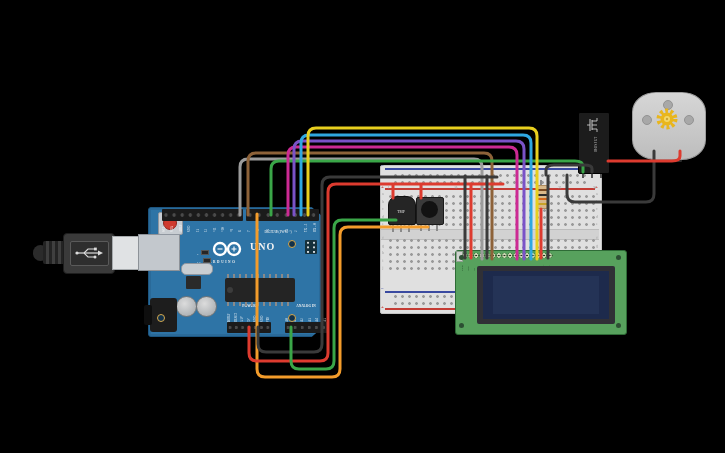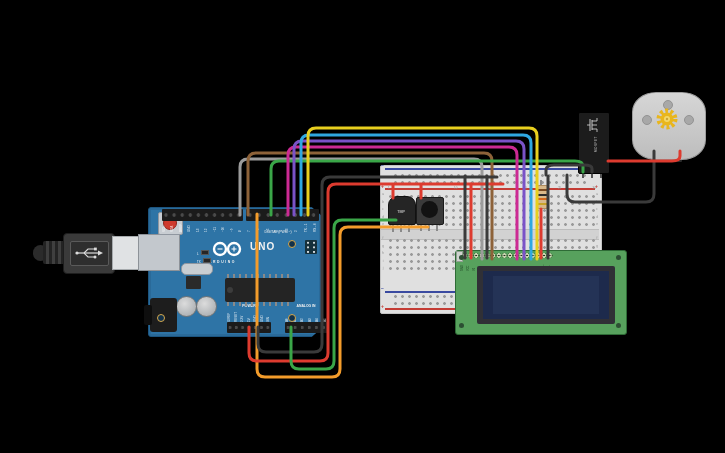--- a/index.html
+++ b/index.html
@@ -1,17 +1,17 @@
 <!DOCTYPE html>
 <html><head>
 <meta charset="utf-8">
 <style>
   html,body{margin:0;padding:0;background:#000;}
   #stage{position:relative;width:725px;height:453px;background:#000;overflow:hidden;
-         font-family:Liberation Sans, sans-serif;}
+         font-family:Liberation Serif, serif;}
   .abs{position:absolute;}
   
   .hdr{background-color:#1b1b1b;border-radius:1px;
        background-image:radial-gradient(circle at 4px 6px,#4a4a4a 1.5px,rgba(0,0,0,0) 2px);
        background-size:8.1px 12px;}
   .hdrB{background-color:#1b1b1b;border-radius:1px;
        background-image:radial-gradient(circle at 3px 5.5px,#4a4a4a 1.3px,rgba(0,0,0,0) 1.7px);
        background-size:6.3px 11px;}
   
   .holes{background-image:radial-gradient(circle at 3.5px 3.5px,#9a9a9a 1.15px,rgba(0,0,0,0) 1.6px);

